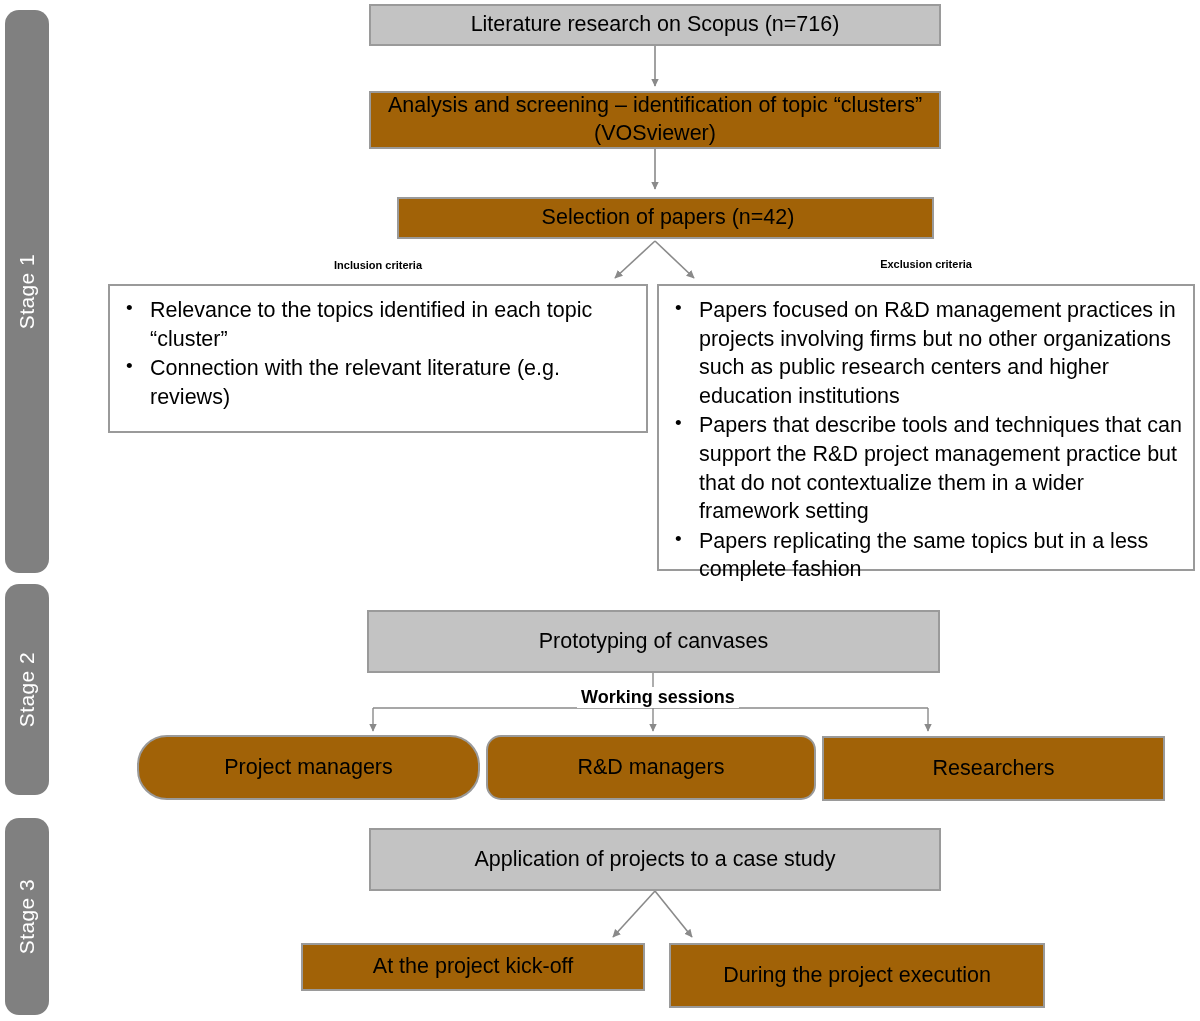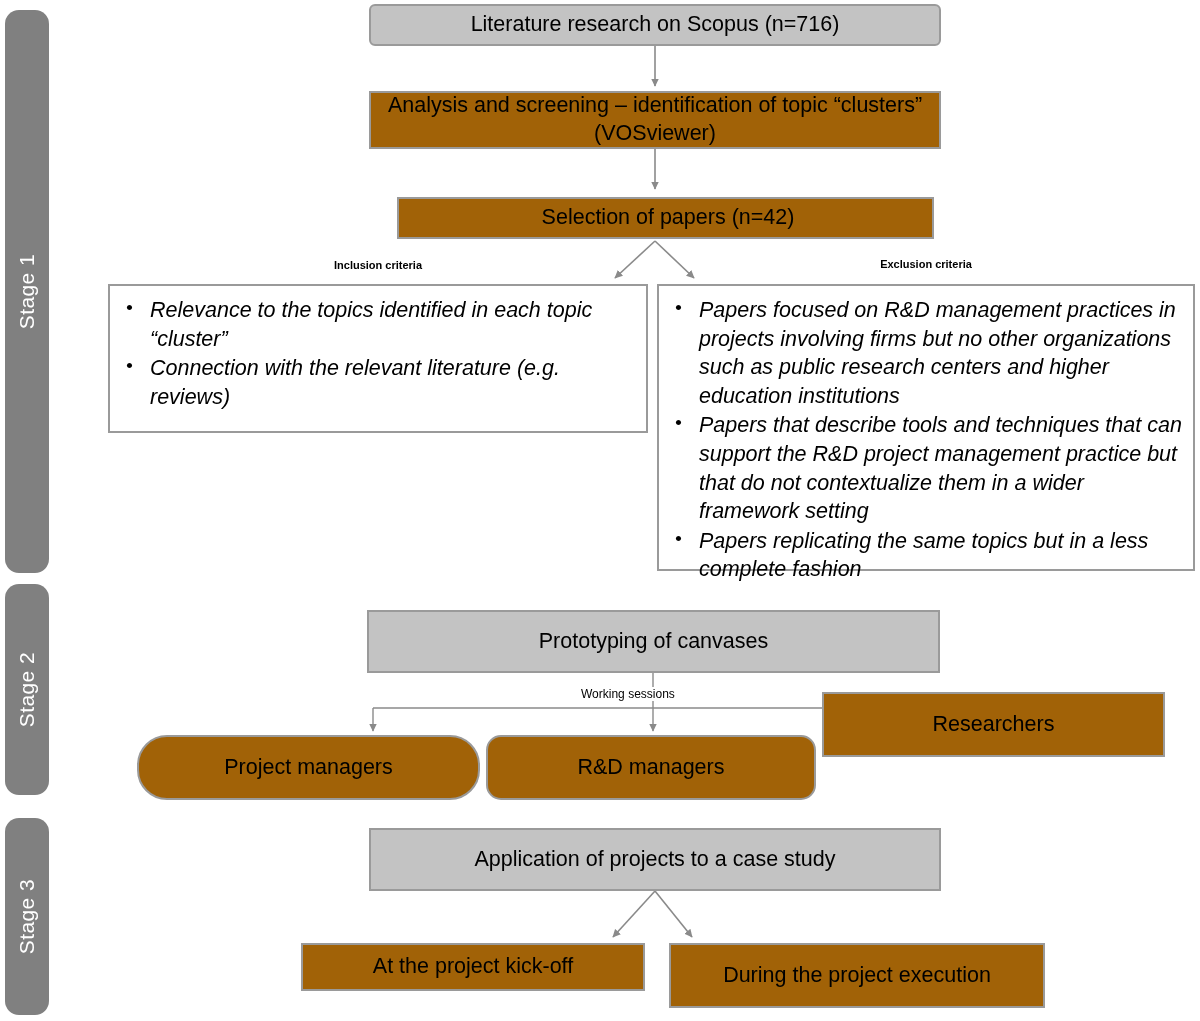--- a/index.html
+++ b/index.html
@@ -62,40 +62,39 @@
     position: absolute;
     box-sizing: border-box;
     border: 2px solid #9a9a9a;
     background: #ffffff;
     padding: 10px 10px 10px 14px;
   }
   .criteria-box ul {
     margin: 0;
     padding: 0 0 0 26px;
     list-style: none;
-    font-style: italic;
   }
   .criteria-box li {
     position: relative;
     font-size: 21.5px;
     line-height: 1.33;
     margin: 0 0 1px 0;
     text-indent: 0;
   }
   .criteria-box li::before {
     content: "\2022";
     position: absolute;
     left: -24px;
     top: -1px;
     font-size: 19px;
   }
   .bus-label {
     position: absolute;
-    font-size: 12px;
-    font-weight: normal;
+    font-size: 18px;
+    font-weight: bold;
     white-space: nowrap;
     background: #ffffff;
     padding: 0 4px;
   }
   svg.edges {
     position: absolute;
     left: 0;
     top: 0;
     width: 1200px;
     height: 1021px;
@@ -138,21 +137,21 @@
   <div class="stage-bar" style="left:5px; top:10px; width:44px; height:563px;">
     <span class="stage-label">Stage 1</span>
   </div>
   <div class="stage-bar" style="left:5px; top:584px; width:44px; height:211px;">
     <span class="stage-label">Stage 2</span>
   </div>
   <div class="stage-bar" style="left:5px; top:818px; width:44px; height:197px;">
     <span class="stage-label">Stage 3</span>
   </div>
 
-  <div class="node filled" style="left:369px; top:4px; width:572px; height:42px;border-radius:6px;">
+  <div class="node filled" style="left:369px; top:4px; width:572px; height:42px;">
     <span>Literature research on Scopus (n=716)</span>
   </div>
 
   <div class="node" style="left:369px; top:91px; width:572px; height:58px;">
     <span>Analysis and screening – identification of topic “clusters” (VOSviewer)</span>
   </div>
 
   <div class="node" style="left:397px; top:197px; width:537px; height:42px;padding-left:13px;">
     <span>Selection of papers (n=42)</span>
   </div>
@@ -179,21 +178,21 @@
   </div>
 
   <div class="bus-label" style="left:577px; top:687px;">Working sessions</div>
 
   <div class="node" style="left:137px; top:735px; width:343px; height:65px;border-radius:30px;">
     <span>Project managers</span>
   </div>
   <div class="node" style="left:486px; top:735px; width:330px; height:65px;border-radius:15px;">
     <span>R&amp;D  managers</span>
   </div>
-  <div class="node" style="left:822px; top:692px; width:343px; height:65px;">
+  <div class="node" style="left:822px; top:736px; width:343px; height:65px;">
     <span>Researchers</span>
   </div>
 
   <div class="node filled" style="left:369px; top:828px; width:572px; height:63px;">
     <span>Application of projects to a case study</span>
   </div>
 
   <div class="node" style="left:301px; top:943px; width:344px; height:48px;">
     <span>At the project kick-off</span>
   </div>

